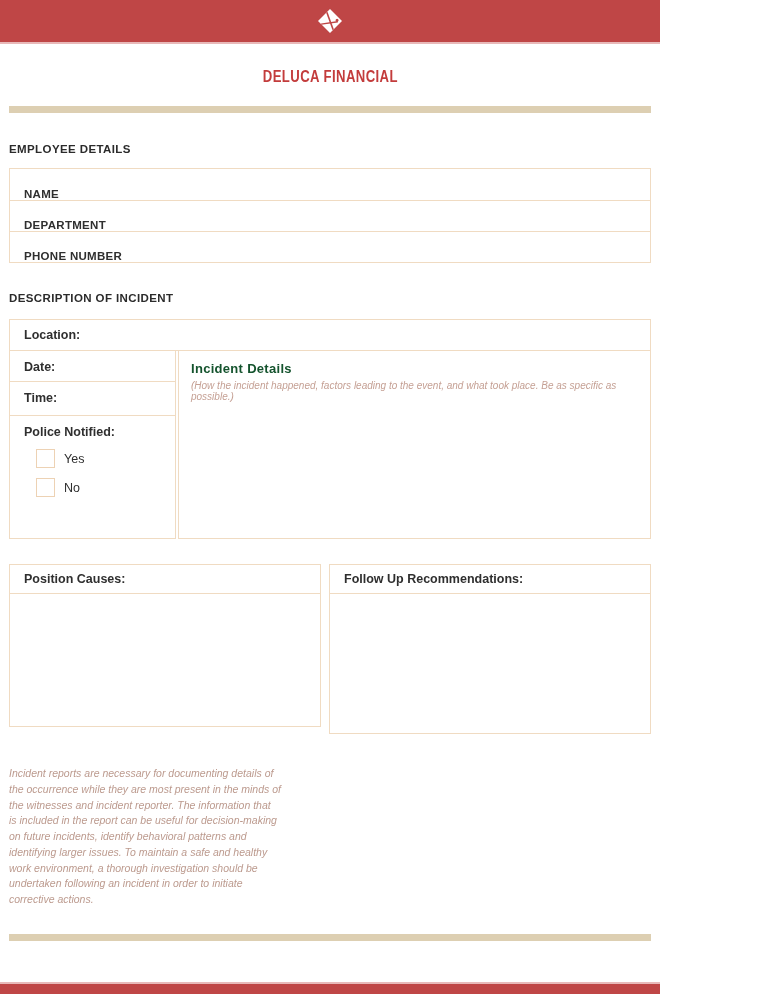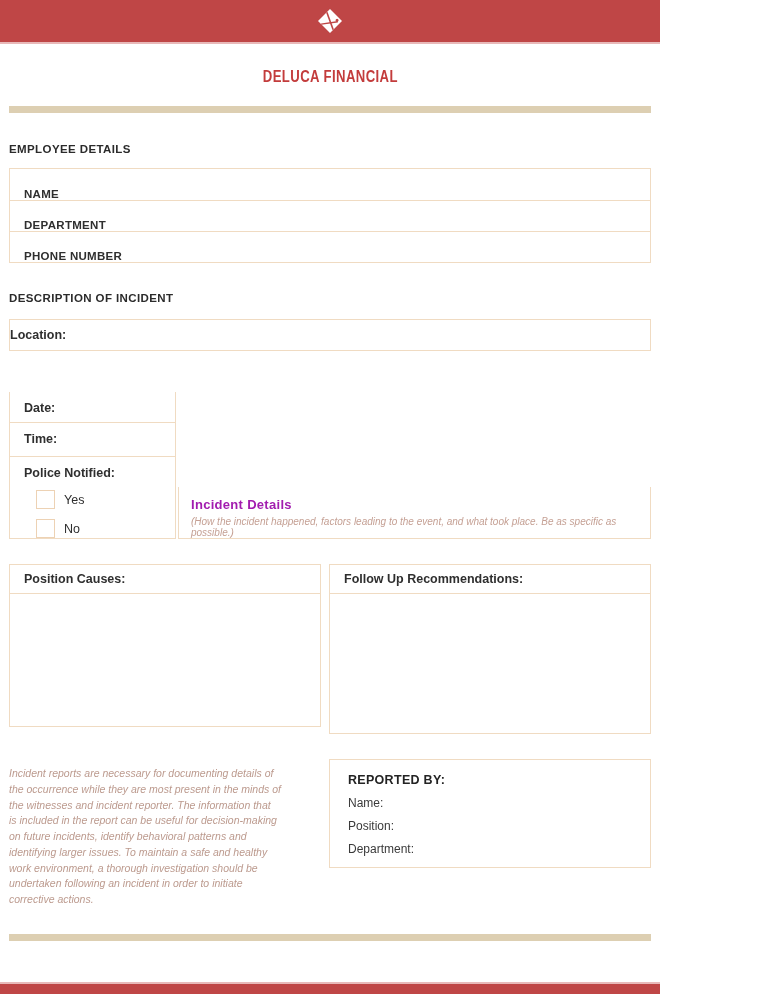--- a/index.html
+++ b/index.html
@@ -91,28 +91,28 @@
   }
   .employee-row + .employee-row { border-top: 1px solid #f0dbc2; }
 
   
   .location-row {
     margin-top: 15px;
     height: 32px;
     border: 1px solid #f0dbc2;
     display: flex;
     align-items: center;
+    padding-left: 14px;
     font-size: 12.5px;
     font-weight: bold;
     color: #2f2f2f;
   }
   .desc-grid {
     display: flex;
     height: 188px;
-    align-items: flex-end;
   }
   .desc-left {
     width: 167px;
     border: 1px solid #f0dbc2;
     border-top: none;
     display: flex;
     flex-direction: column;
   }
   .desc-cell {
     padding: 9px 0 0 14px;
@@ -143,21 +143,21 @@
   .desc-right {
     flex: 1;
     margin-left: 2px;
     border: 1px solid #f0dbc2;
     border-top: none;
     padding: 10px 12px 0 12px;
   }
   .details-title {
     font-size: 13px;
     font-weight: bold;
-    color: #a21caf;
+    color: #14532d;
     letter-spacing: 0.3px;
   }
   .details-hint {
     margin-top: 4px;
     font-size: 10px;
     font-style: italic;
     color: #c5a094;
   }
 
   
@@ -298,31 +298,19 @@
       </div>
       <div class="followup-box">
         <div class="causes-header">
           <span>Follow Up Recommendations:</span>
         </div>
       </div>
     </div>
 
     <div class="footer-row">
       <div class="footer-note">Incident reports are necessary for documenting details of the occurrence while they are most present in the minds of the witnesses and incident reporter. The information that is included in the report can be useful for decision-making on future incidents, identify behavioral patterns and identifying larger issues. To maintain a safe and healthy work environment, a thorough investigation should be undertaken following an incident in order to initiate corrective actions.</div>
-      <div class="reported-box">
-        <div class="reported-title">REPORTED BY:</div>
-        <div class="reported-field">
-          <span>Name:</span>
-        </div>
-        <div class="reported-field">
-          <span>Position:</span>
-        </div>
-        <div class="reported-field">
-          <span>Department:</span>
-        </div>
-      </div>
     </div>
 
     <div class="rule rule-bottom"></div>
   </div>
 
   <div class="bottom-bar"></div>
 </div>
 
 </body></html>

